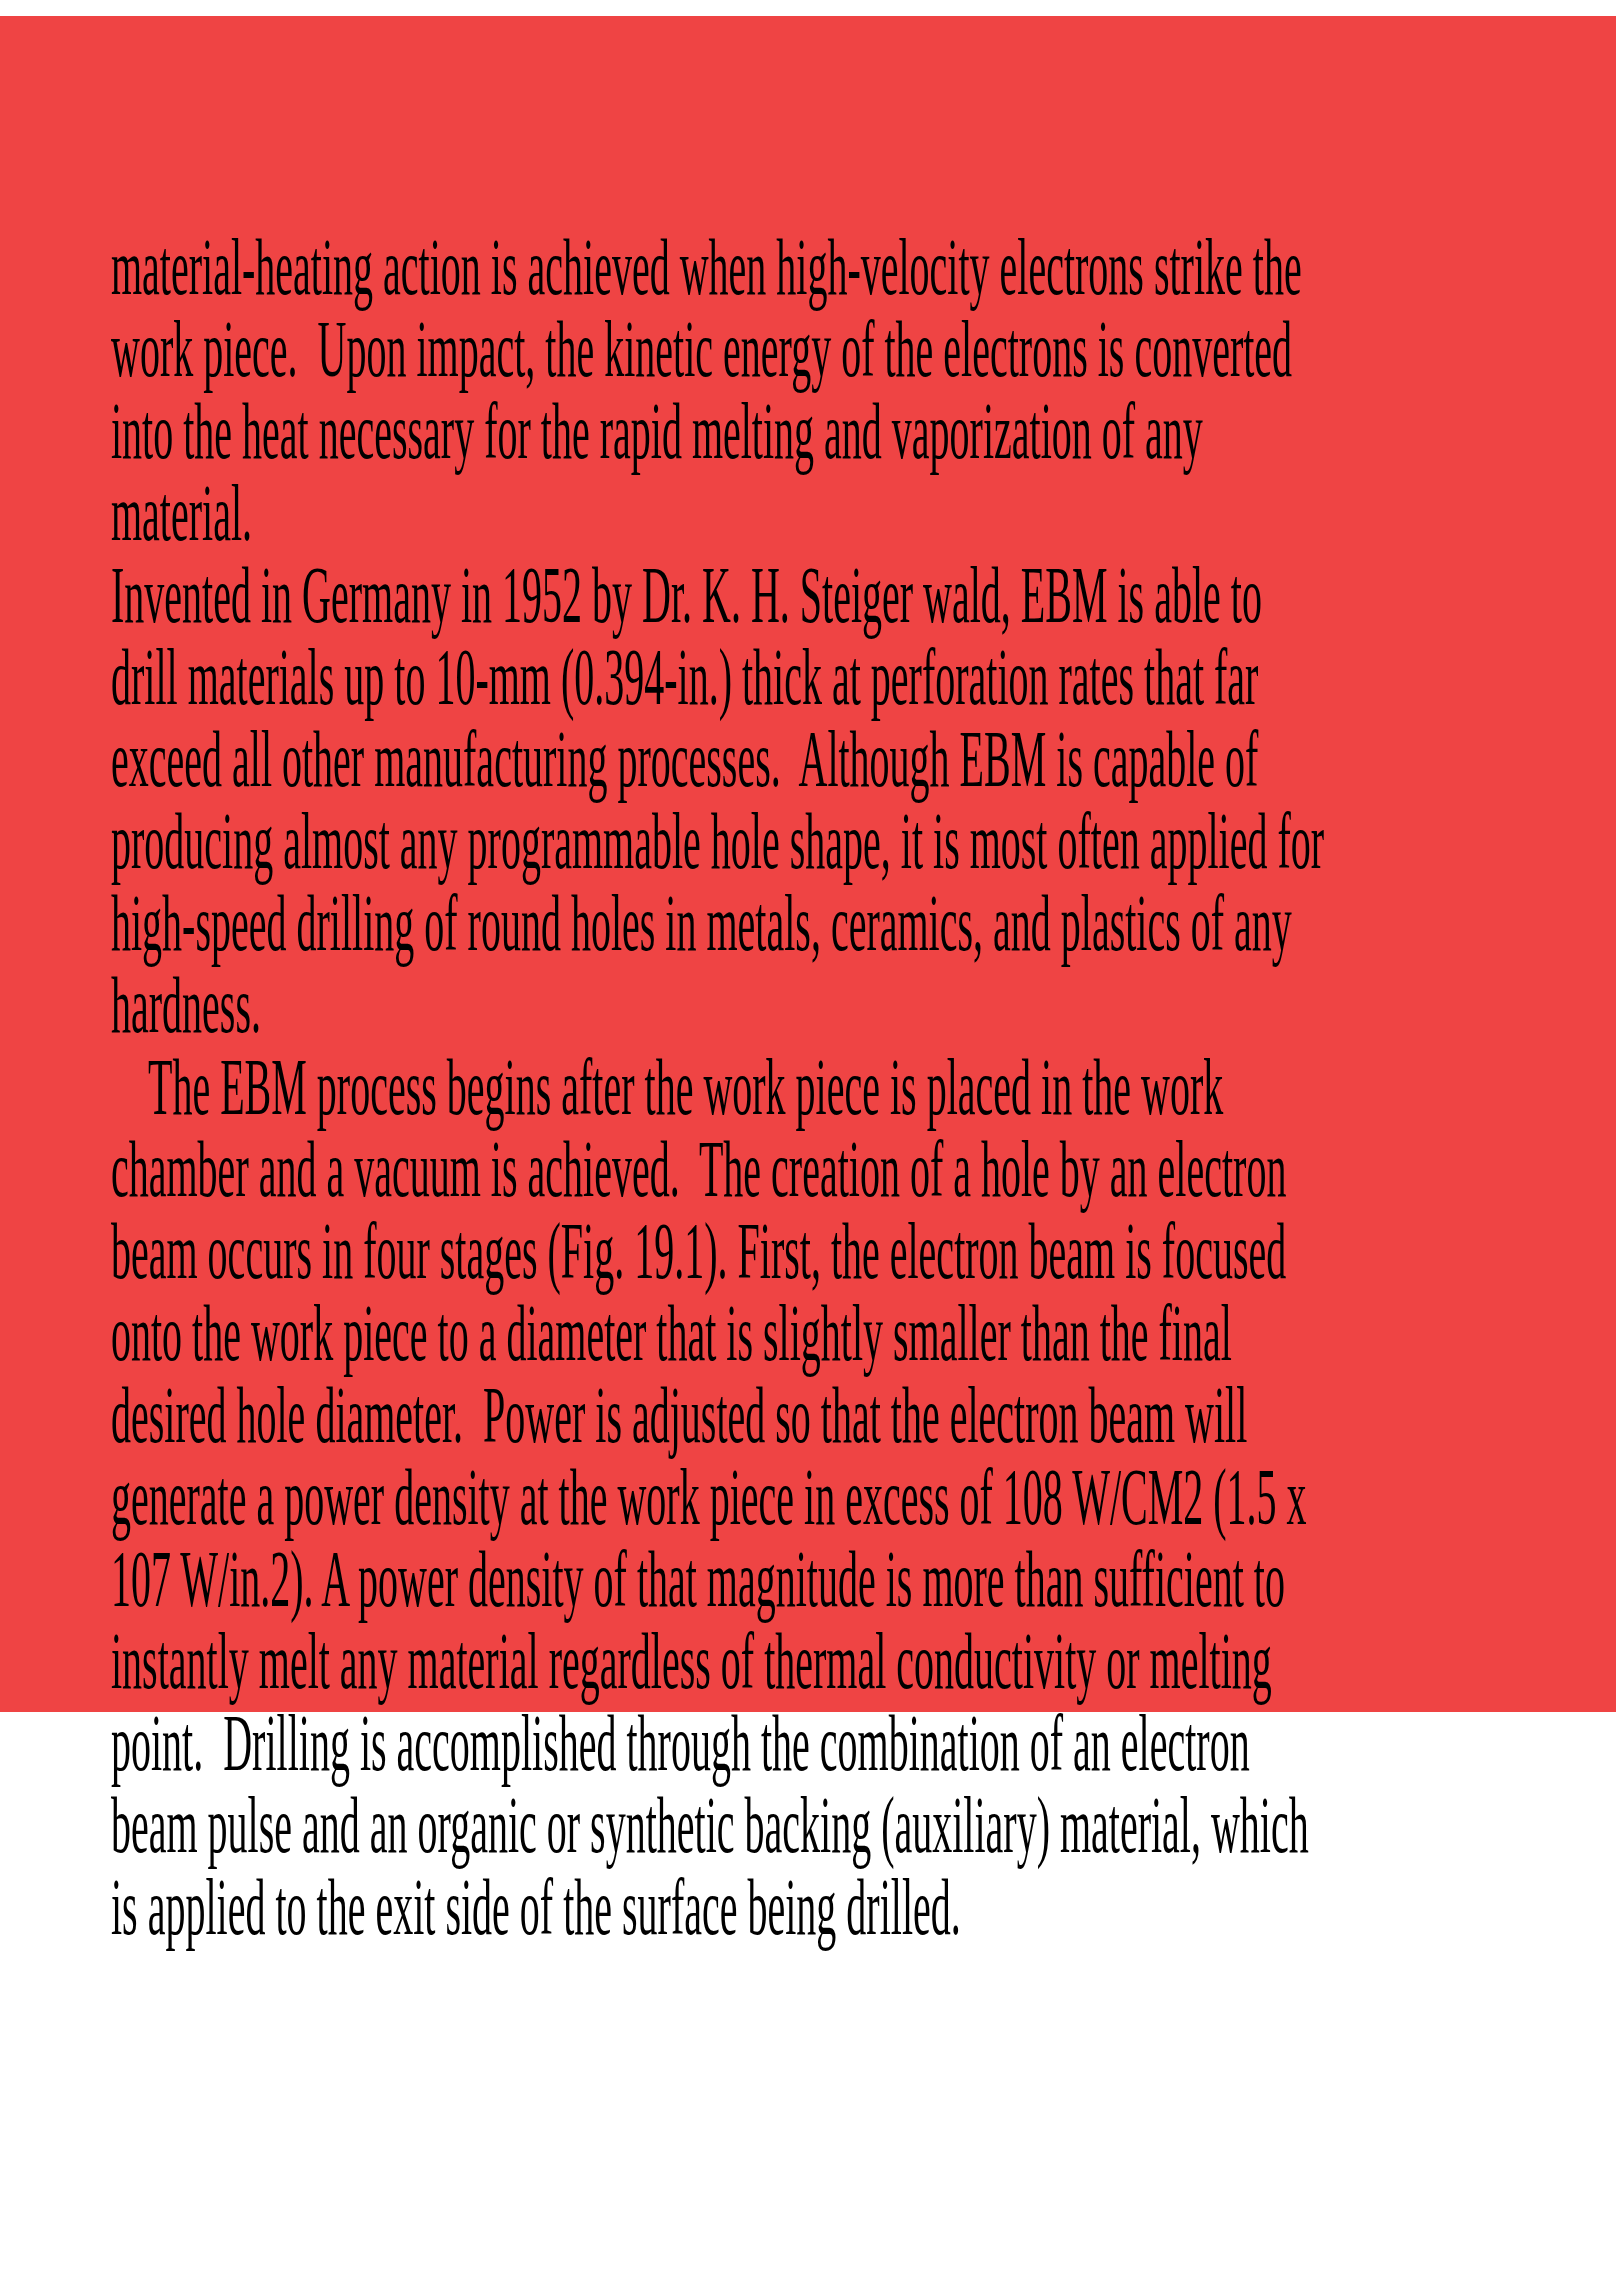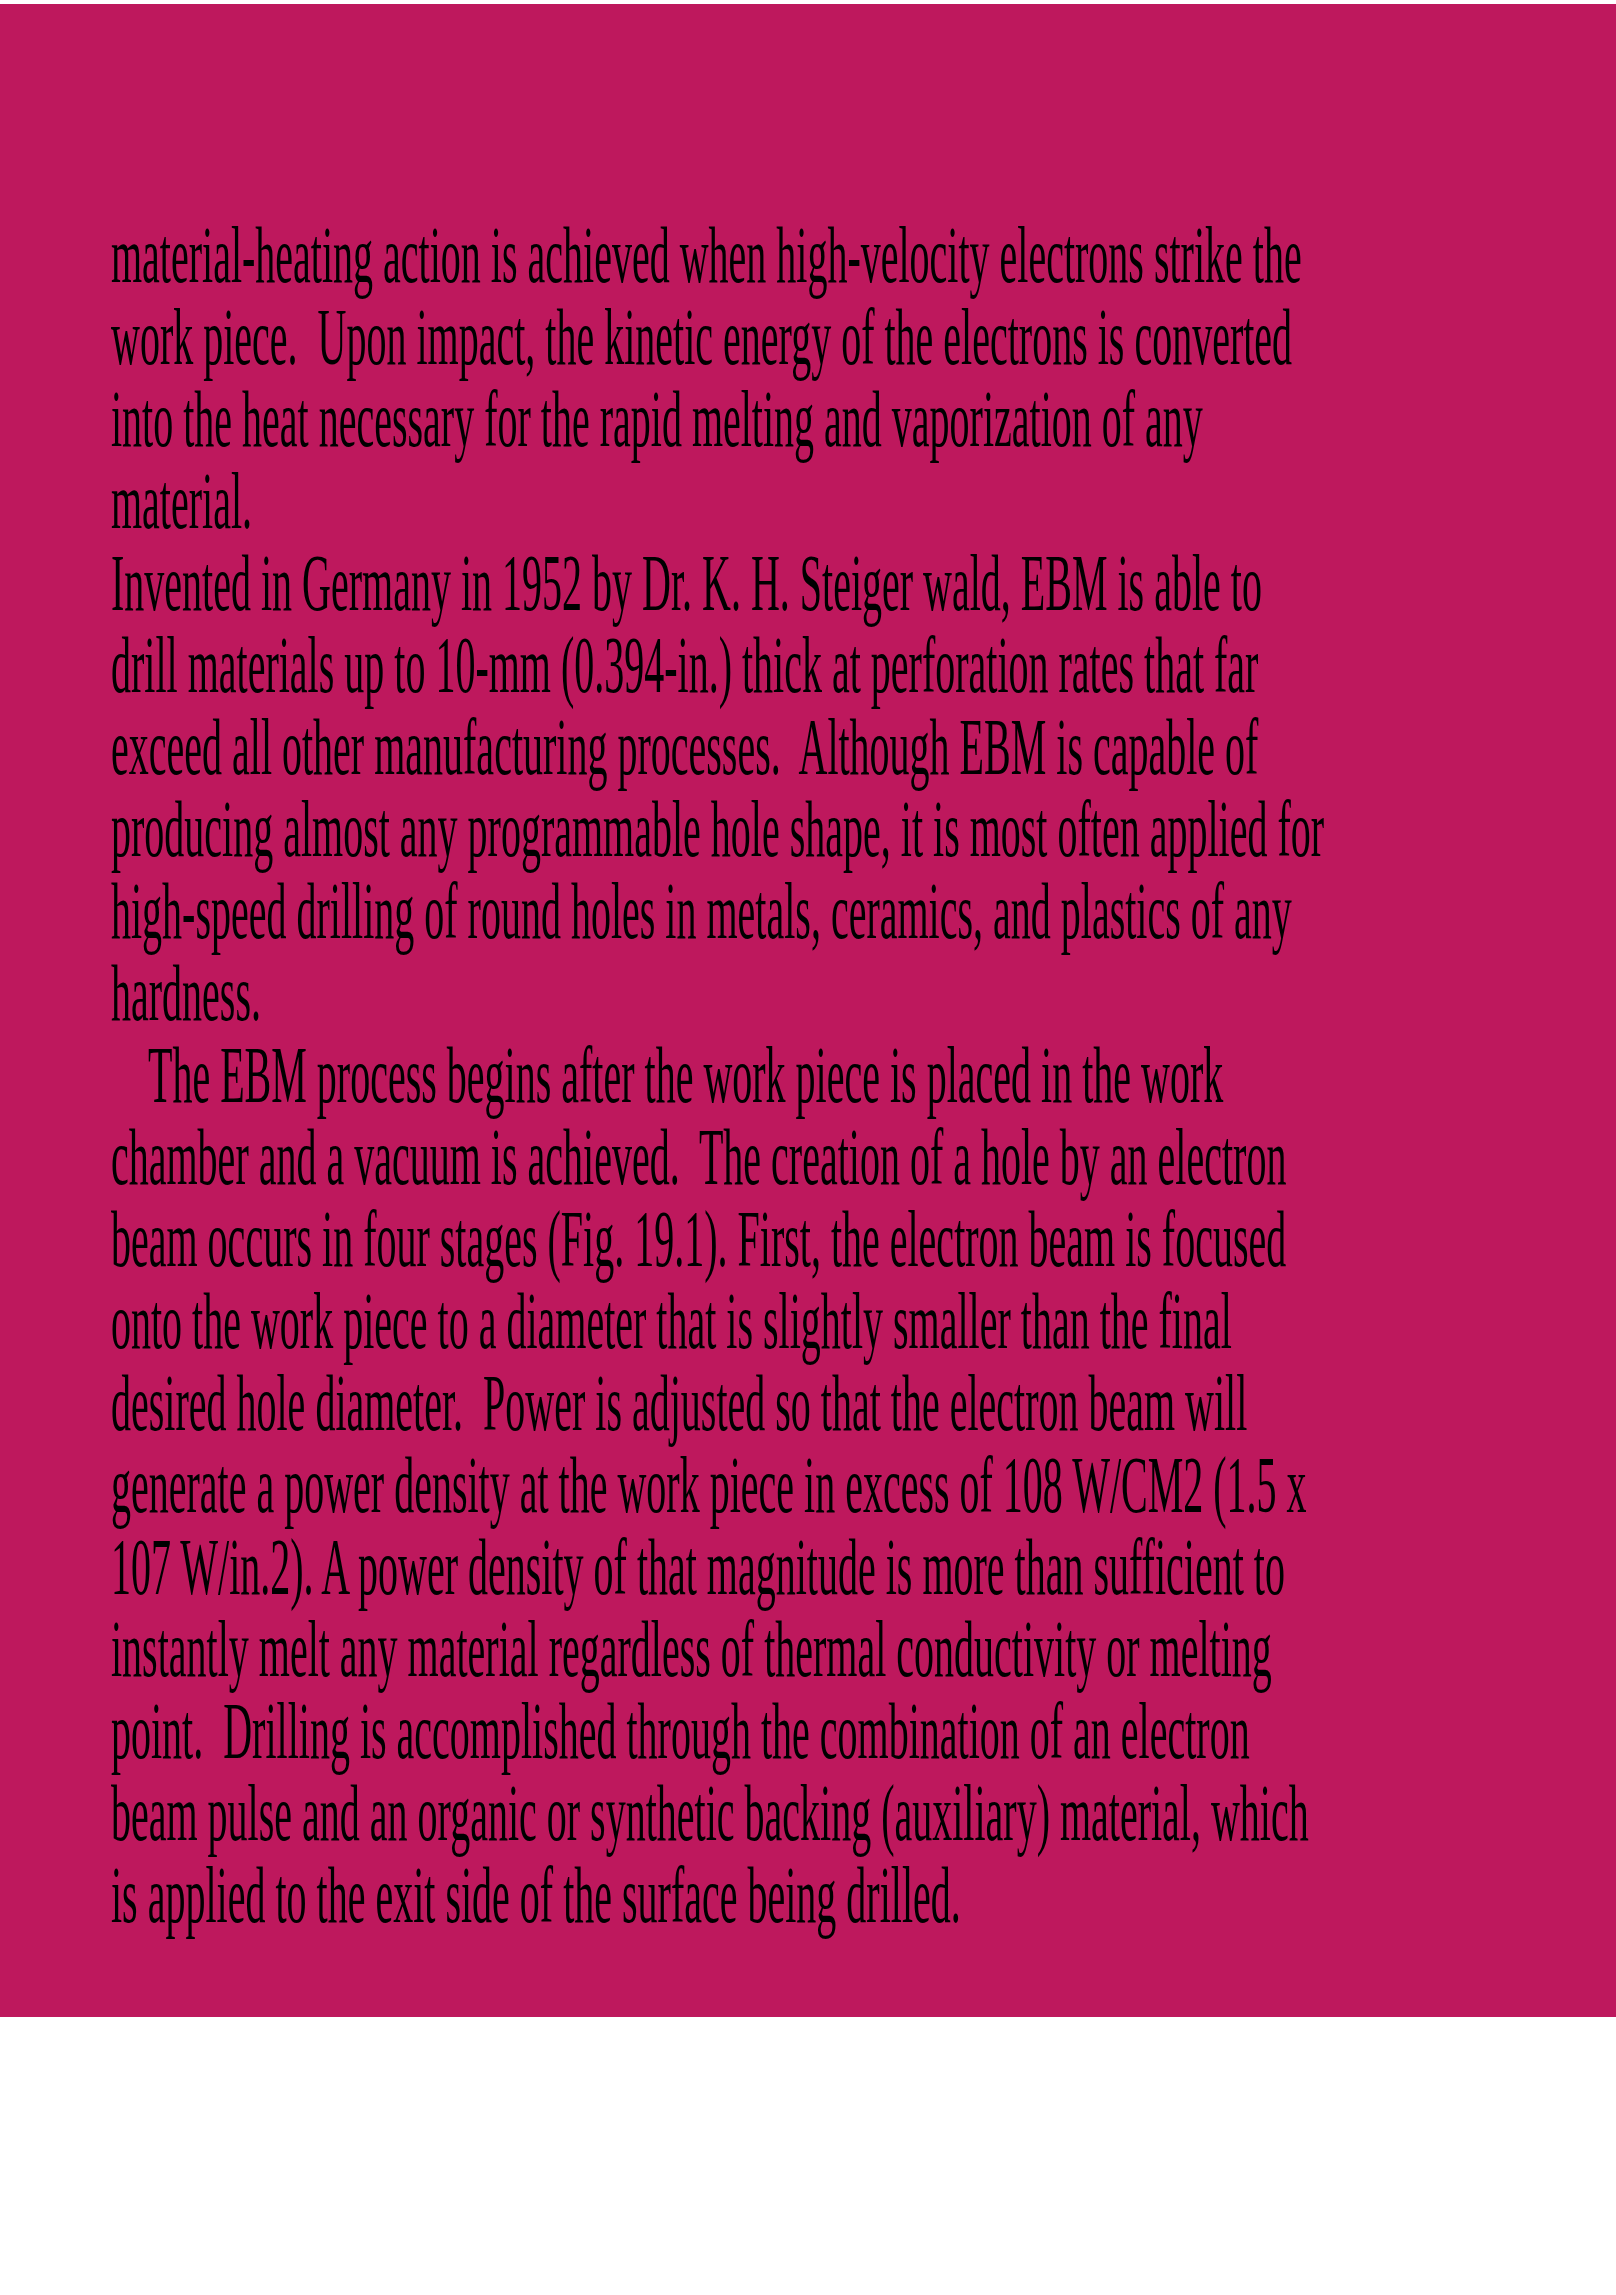--- a/index.html
+++ b/index.html
@@ -9,24 +9,24 @@
   body {
     width: 1617px;
     height: 2295px;
     background: #ffffff;
     position: relative;
     overflow: hidden;
   }
   .page {
     position: absolute;
     left: 0;
-    top: 4px;
+    top: 16px;
     width: 1617px;
-    height: 2013px;
-    background: #be185d;
+    height: 1696px;
+    background: #ef4444;
   }
   
   .text-block {
     position: absolute;
     left: 111px;
     top: 210px;
     width: 1413px;
     transform: scaleY(2);
     transform-origin: top left;
     font-family: "Liberation Serif", "DejaVu Serif", serif;

